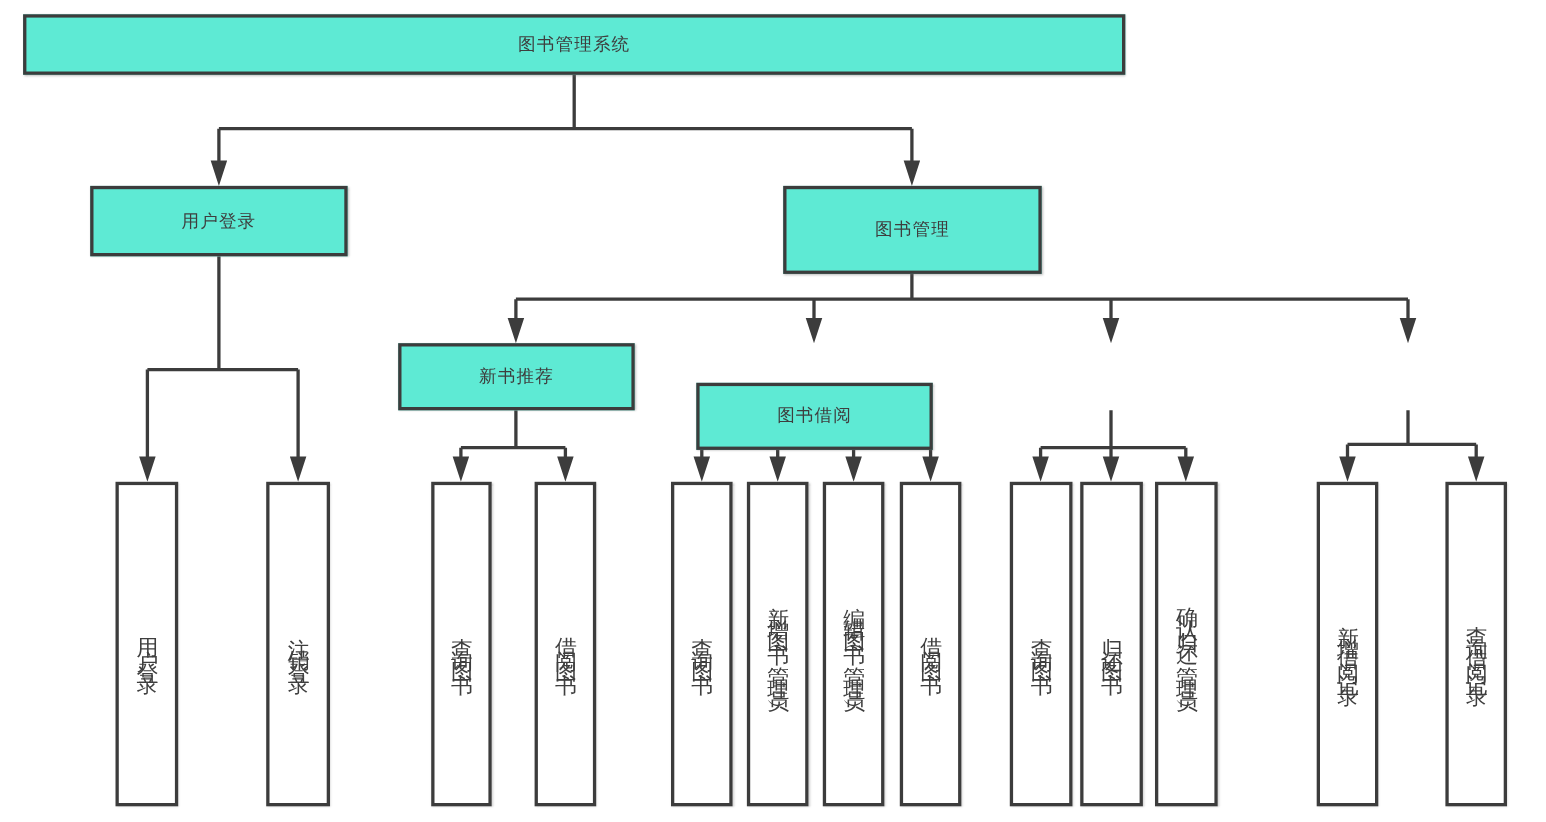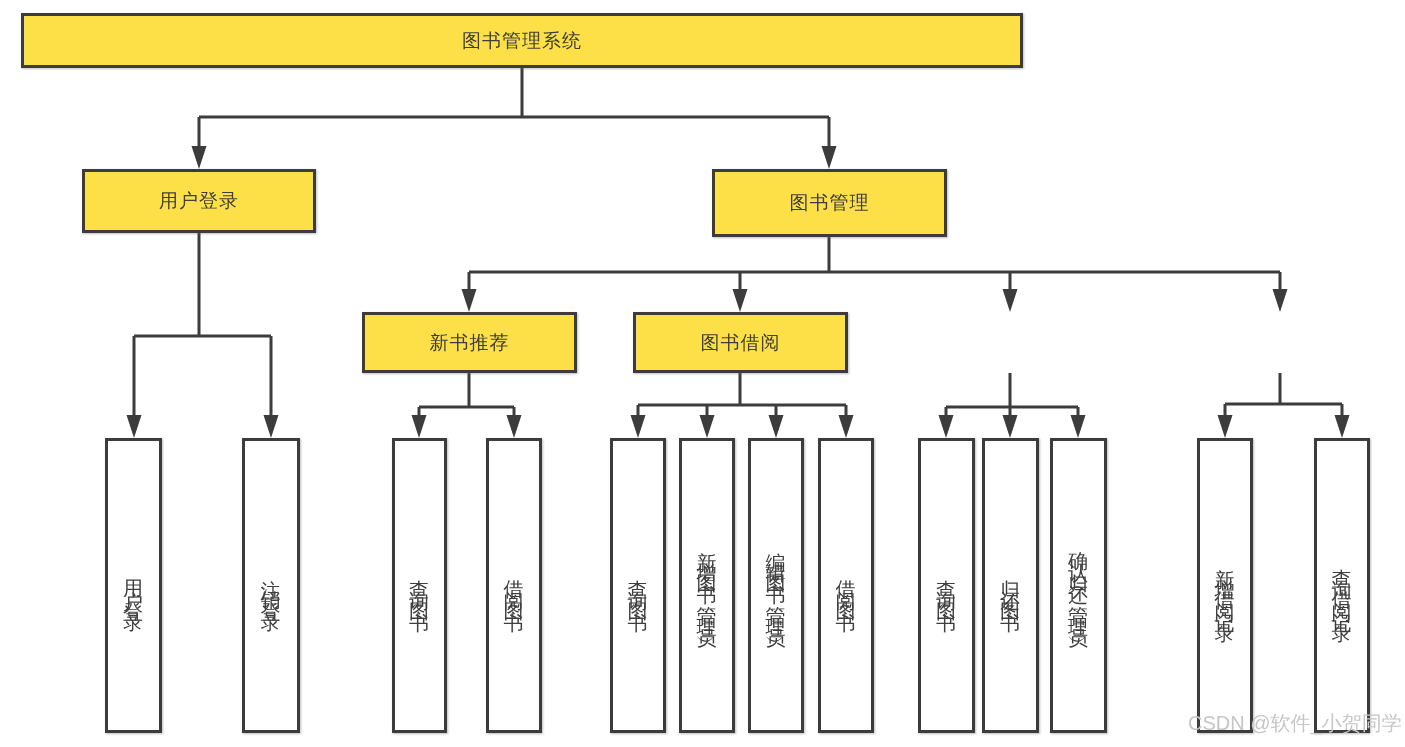--- a/index.html
+++ b/index.html
@@ -13,35 +13,35 @@
     background: #ffffff;
     overflow: hidden;
   }
   .wires {
     position: absolute; left: 0; top: 0;
     width: 1405px; height: 747px;
   }
   .node {
     position: absolute;
     box-sizing: border-box;
-    background: #fde047;
+    background: #5eead4;
     border: 3px solid #3c3c3c;
     box-shadow: 1px 1px 2px rgba(110,110,110,0.45);
     display: flex; align-items: center; justify-content: center;
     color: #3e3e3e;
-    font-size: 19px;
+    font-size: 16px;
     letter-spacing: 1px;
     white-space: nowrap;
   }
   .root-node  { left: 21px;  top: 13px;  width: 1002px; height: 55px; }
   .n-userlogin{ left: 82px;  top: 169px; width: 234px;  height: 64px; }
-  .n-bookmgmt { left: 712px; top: 169px; width: 235px;  height: 68px; }
+  .n-bookmgmt { left: 712px; top: 169px; width: 235px;  height: 80px; }
   .n-l3       { top: 312px;  height: 61px; width: 215px; }
   .n-newbook  { left: 362px; }
-  .n-borrow   { left: 633px; }
+  .n-borrow   { left: 633px; margin-top: 36px; }
   .n-current  { left: 902px; width: 216px; }
   .n-records  { left: 1172px; width: 216px; }
   .leaf {
     position: absolute;
     top: 438px; height: 295px;
     box-sizing: border-box;
     background: #ffffff;
     border: 3px solid #3c3c3c;
     box-shadow: 1px 1px 2px rgba(110,110,110,0.45);
     display: flex; align-items: center; justify-content: center;
@@ -143,15 +143,14 @@
     <span>确认归还（管理员）</span>
   </div>
 
   <div class="leaf" style="left:1197px;width:56px">
     <span>新增借阅记录</span>
   </div>
   <div class="leaf" style="left:1314px;width:56px">
     <span>查询借阅记录</span>
   </div>
 
-  <div class="watermark">CSDN @软件_小贺同学</div>
 
 </div>
 
 </body></html>

